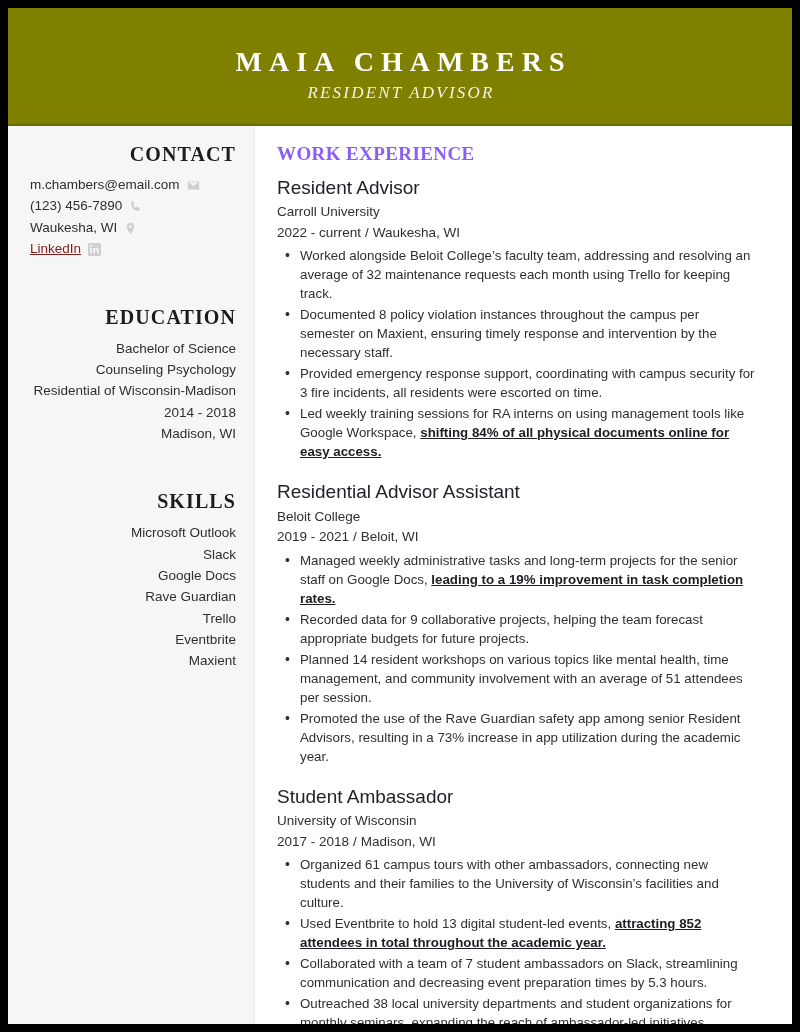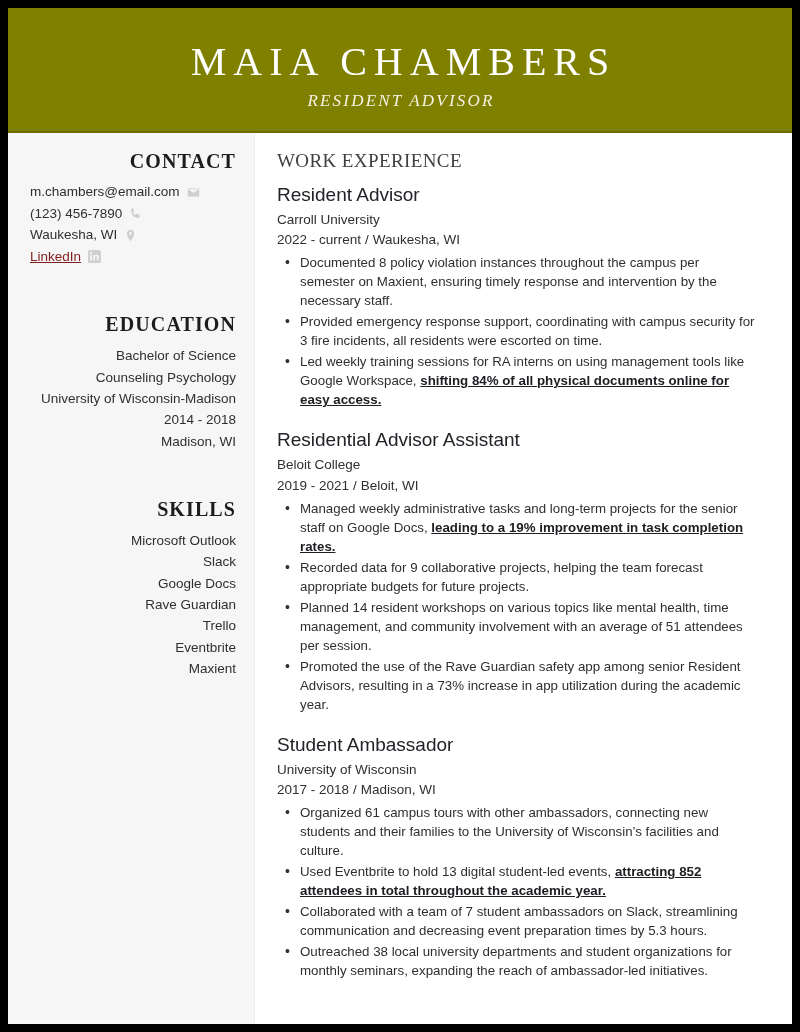--- a/index.html
+++ b/index.html
@@ -29,26 +29,26 @@
   
   .banner {
     background: #808000;
     border-bottom: 2px solid #6b6b00;
     padding: 22px 0 20px 0;
     text-align: center;
     flex: 0 0 auto;
   }
   .banner-name {
     font-family: "Liberation Serif", serif;
-    font-size: 40px;
-    font-weight: 400;
+    font-size: 28px;
+    font-weight: 700;
     color: #ffffff;
     letter-spacing: 7px;
     line-height: 1.12;
-    margin: 10px 0 6px 0;
+    margin: 16px 0 6px 0;
     padding-left: 7px;
   }
   .banner-title {
     font-family: "Liberation Serif", serif;
     font-style: italic;
     font-size: 17px;
     font-weight: 400;
     color: #f4f2e4;
     letter-spacing: 2.2px;
     line-height: 1.2;
@@ -88,22 +88,22 @@
     color: #1c1c20;
     letter-spacing: 1.1px;
     margin: 0 0 8px 0;
     line-height: 1.25;
   }
   .side-heading.spaced { margin-top: 45px; }
 
   .main-heading {
     font-family: "Liberation Serif", serif;
     font-size: 19px;
-    font-weight: normal;
-    color: #404040;
+    font-weight: bold;
+    color: #8b5cf6;
     letter-spacing: 0.4px;
     margin: 0 0 10px 0;
     line-height: 1.25;
   }
 
   
   .contact-list { margin: 0; }
   .contact-row {
     display: flex;
     justify-content: flex-start;
@@ -238,21 +238,21 @@
                 <path d="M6.4 6h2.1v1c.4-.7 1.2-1.2 2.2-1.2 1.7 0 2.5 1 2.5 3V13h-2.2V9.2c0-1-.4-1.5-1.2-1.5-.8 0-1.2.5-1.2 1.5V13H6.4z" fill="#f6f6f6"></path>
               </svg>
           </span>
         </div>
       </div>
 
       <div class="side-heading spaced">EDUCATION</div>
       <div class="side-list">
         <div class="side-item">Bachelor of Science</div>
         <div class="side-item">Counseling Psychology</div>
-        <div class="side-item">University of Wisconsin-Madison</div>
+        <div class="side-item">Residential of Wisconsin-Madison</div>
         <div class="side-item">2014 - 2018</div>
         <div class="side-item">Madison, WI</div>
       </div>
 
       <div class="side-heading spaced">SKILLS</div>
       <div class="side-list">
         <div class="side-item">Microsoft Outlook</div>
         <div class="side-item">Slack</div>
         <div class="side-item">Google Docs</div>
         <div class="side-item">Rave Guardian</div>
@@ -264,20 +264,21 @@
     </div>
 
     <div class="main">
       <div class="main-heading">WORK EXPERIENCE</div>
       <div id="jobs-container">
           <div class="job">
             <div class="job-title">Resident Advisor</div>
             <div class="job-company">Carroll University</div>
             <div class="job-meta"><span>2022 - current</span><span class="sep">/</span><span>Waukesha, WI</span></div>
             <ul class="bullets">
+              <li class="bullet"><span>Worked alongside Beloit College’s faculty team, addressing and resolving an average of 32 maintenance requests each month using Trello for keeping track.</span></li>
               <li class="bullet"><span>Documented 8 policy violation instances throughout the campus per semester on Maxient, ensuring timely response and intervention by the necessary staff.</span></li>
               <li class="bullet"><span>Provided emergency response support, coordinating with campus security for 3 fire incidents, all residents were escorted on time.</span></li>
               <li class="bullet"><span>Led weekly training sessions for RA interns on using management tools like Google Workspace, </span><b>shifting 84% of all physical documents online for easy access.</b></li>
             </ul>
           </div>
           <div class="job">
             <div class="job-title">Residential Advisor Assistant</div>
             <div class="job-company">Beloit College</div>
             <div class="job-meta"><span>2019 - 2021</span><span class="sep">/</span><span>Beloit, WI</span></div>
             <ul class="bullets">

